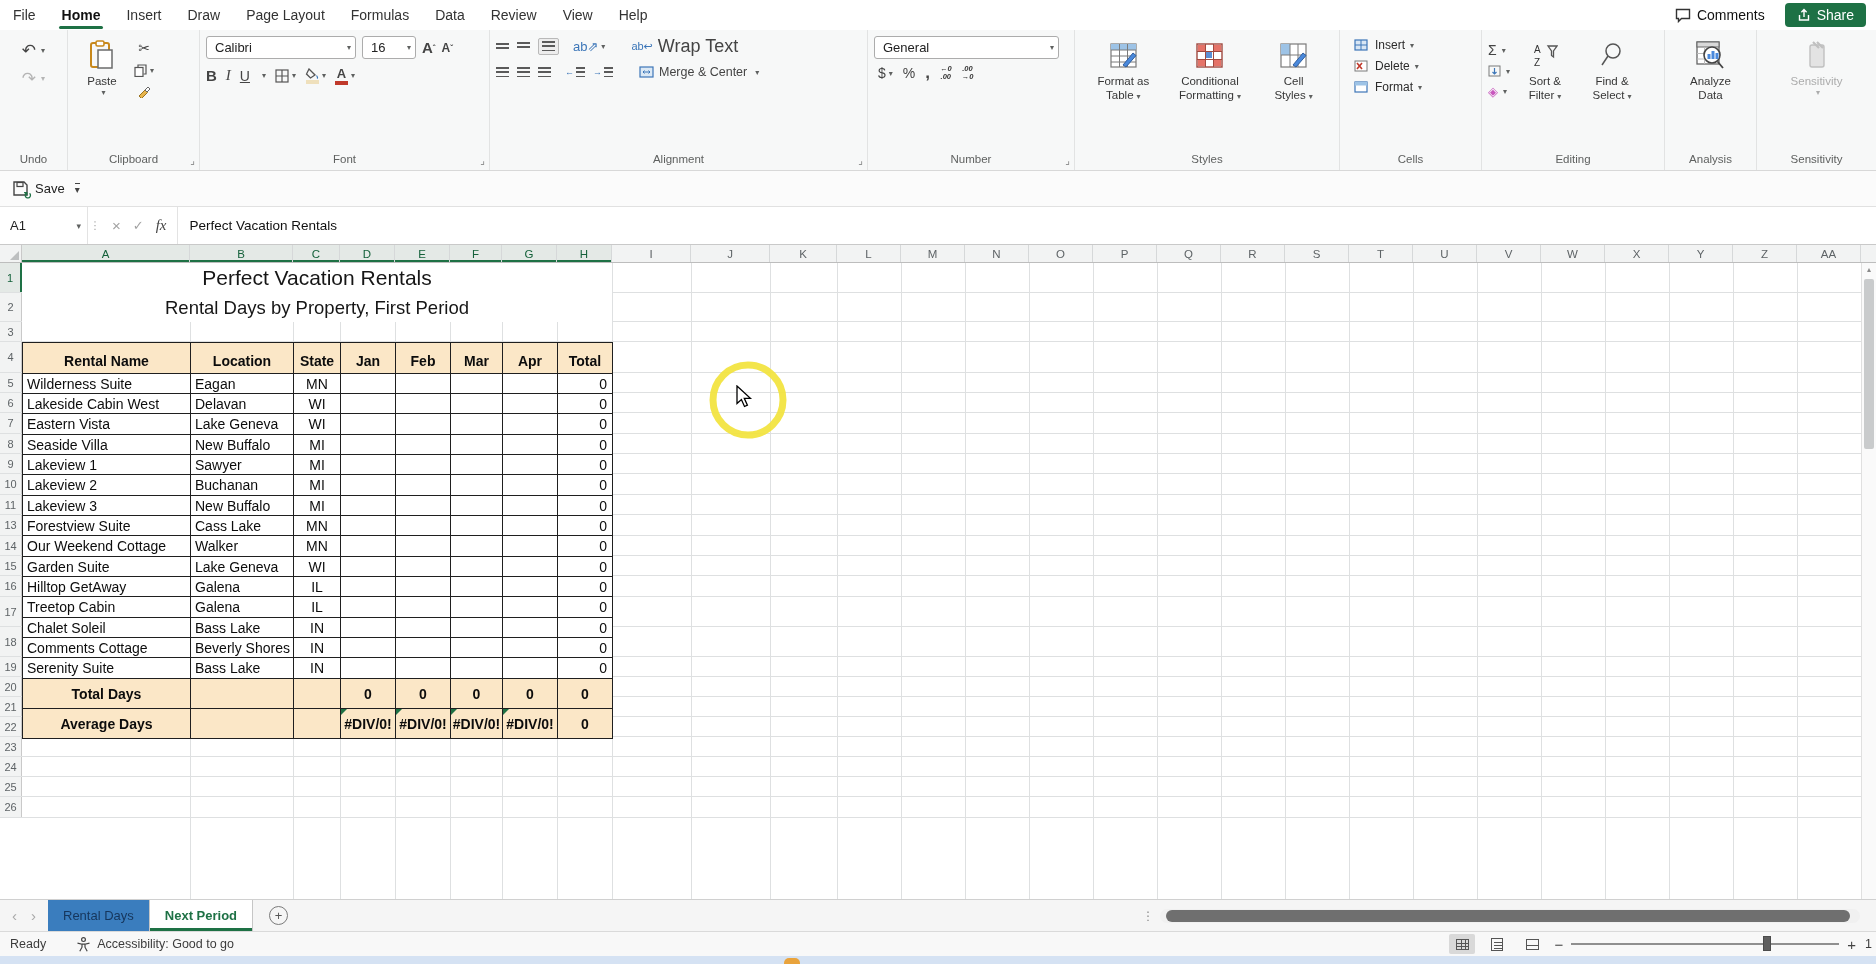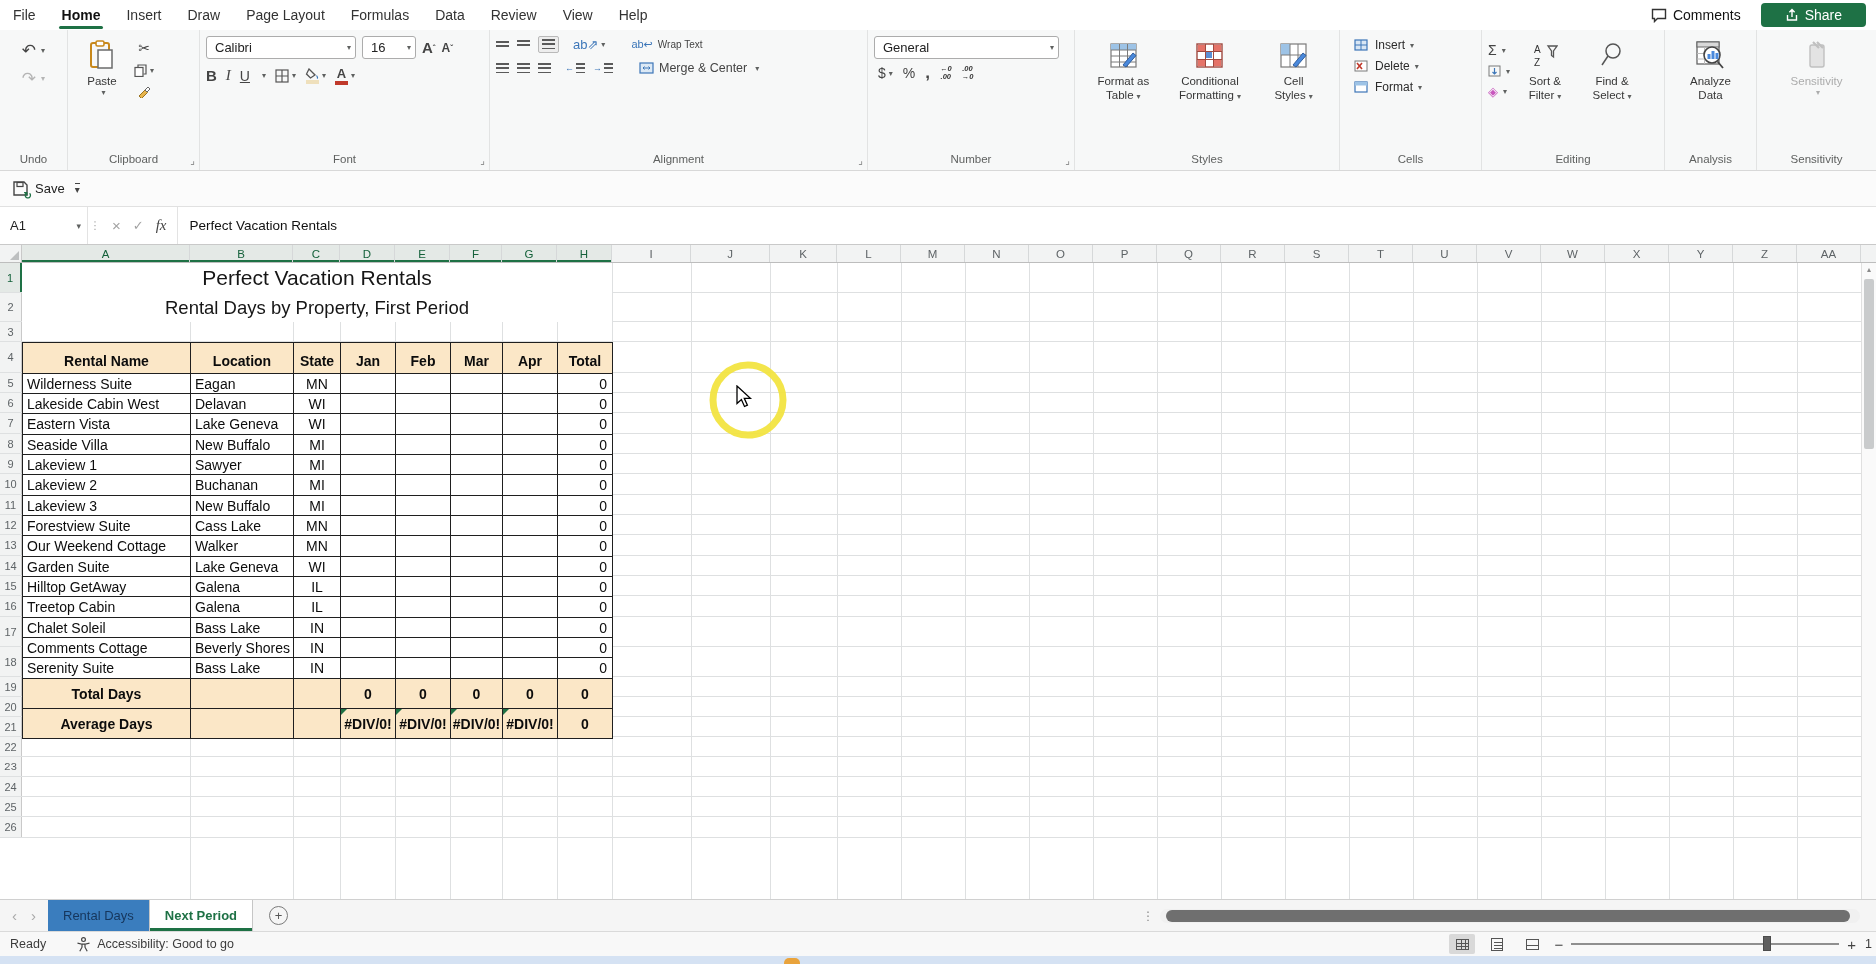--- a/index.html
+++ b/index.html
@@ -7,21 +7,21 @@
   body{font-family:"Liberation Sans",sans-serif;background:#fff;color:#2b2b2b;position:relative}
   .app{position:absolute;inset:0;width:1876px;height:964px;background:#fff}
 
   
   .menubar{position:absolute;top:0;left:0;right:0;height:30px;background:#fff;display:flex;align-items:stretch}
   .mitem{position:relative;display:flex;align-items:center;padding:0 13px;font-size:14px;color:#333;cursor:default}
   .mitem.active{font-weight:700;color:#111}
   .mitem.active::after{content:"";position:absolute;left:10px;right:10px;bottom:1px;height:3px;background:#1E7145;border-radius:2px}
   .menu-right{margin-left:auto;display:flex;align-items:center;gap:12px;padding-right:10px}
   .comments-btn{display:flex;align-items:center;gap:6px;font-size:14px;color:#111;padding:3px 8px}
-  .share-btn{display:flex;align-items:center;gap:6px;font-size:14px;color:#fff;background:#1E7145;border-radius:4px;padding:4px 24px}
+  .share-btn{display:flex;align-items:center;gap:6px;font-size:14px;color:#fff;background:#1E7145;border-radius:4px;padding:4px 12px}
 
   
   .ribbon{position:absolute;top:30px;left:0;right:0;height:141px;background:#F7F8F8;border-bottom:1px solid #D8D8D8;display:flex}
   .rgroup{position:relative;border-right:1px solid #E2E3E3;display:flex;flex-direction:column;flex-shrink:0}
   .rgroup-content{flex:1;display:flex;padding:6px 6px 0 6px;gap:4px}
   .rgroup-label{height:22px;display:flex;align-items:center;justify-content:center;font-size:11.5px;color:#5f6160;position:relative}
   .launcher{position:absolute;right:4px;bottom:4px;font-size:10px;color:#777;line-height:1}
   .bigbtn{display:flex;flex-direction:column;align-items:center;justify-content:flex-start;padding:4px 5px 2px;border-radius:3px;font-size:11.5px;color:#373737;text-align:center;line-height:1.25}
   .bigbtn .bicon{height:30px;display:flex;align-items:center;justify-content:center;margin-bottom:4px}
   .bigbtn.disabled{color:#ACACAC}
@@ -283,21 +283,21 @@
             </span>
           <span class="smallbtn ibox">
               <span class="ic-lines"></span>
             </span>
           <span class="smallbtn" style="margin-left:6px">
               <span class="glyph" style="font-size:13px;color:#3c76b8">ab⇗</span>
               <span class="chev">▾</span>
             </span>
           <span class="smallbtn" style="margin-left:18px;gap:5px">
               <span class="glyph" style="font-size:11px;color:#3c76b8">ab↩</span>
-              <span style="font-size:10px">Wrap Text</span>
+              <span style="font-size:18px">Wrap Text</span>
             </span>
         </div>
         <div class="rowline" style="gap:8px">
           <span class="smallbtn">
               <span class="ic-lines"></span>
             </span>
           <span class="smallbtn">
               <span class="ic-lines"></span>
             </span>
           <span class="smallbtn">
@@ -614,23 +614,20 @@
         </div>
         <div class="grow" style="height: 20px;">
           <div class="rowh">9</div>
         </div>
         <div class="grow" style="height: 21px;">
           <div class="rowh">10</div>
         </div>
         <div class="grow" style="height: 20px;">
           <div class="rowh">11</div>
         </div>
-        <div class="grow" style="height: 20px;">
-          <div class="rowh">12</div>
-        </div>
         <div class="grow" style="height: 21px;">
           <div class="rowh">13</div>
         </div>
         <div class="grow" style="height: 20px;">
           <div class="rowh">14</div>
         </div>
         <div class="grow" style="height: 20px;">
           <div class="rowh">15</div>
         </div>
         <div class="grow" style="height: 21px;">
@@ -647,21 +644,21 @@
         </div>
         <div class="grow" style="height: 20px;">
           <div class="rowh">20</div>
         </div>
         <div class="grow" style="height: 20px;">
           <div class="rowh">21</div>
         </div>
         <div class="grow" style="height: 20px;">
           <div class="rowh">22</div>
         </div>
-        <div class="grow" style="height: 20px; font-family: Liberation Mono, monospace;">
+        <div class="grow" style="height: 20px;">
           <div class="rowh">23</div>
         </div>
         <div class="grow" style="height: 20px;">
           <div class="rowh">24</div>
         </div>
         <div class="grow" style="height: 20px;">
           <div class="rowh">25</div>
         </div>
         <div class="grow" style="height: 21px;">
           <div class="rowh">26</div>

